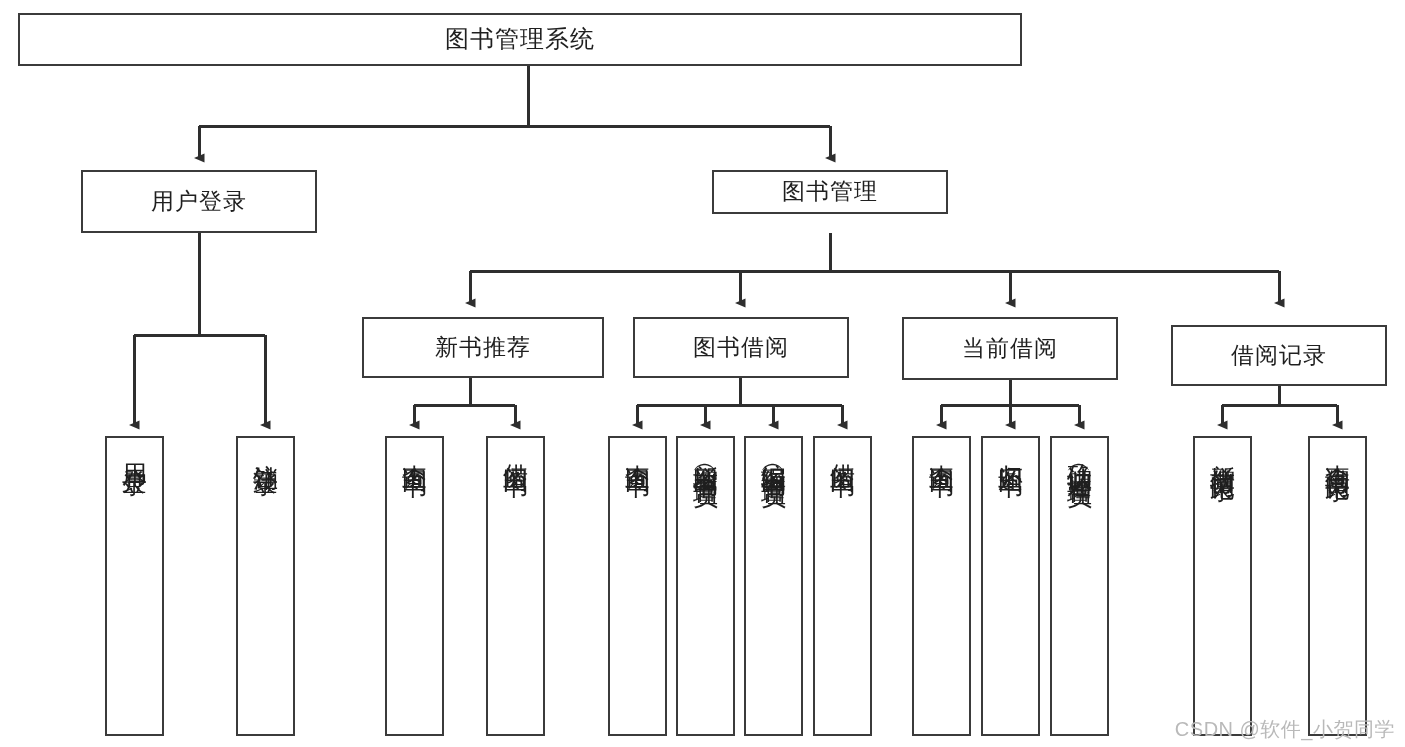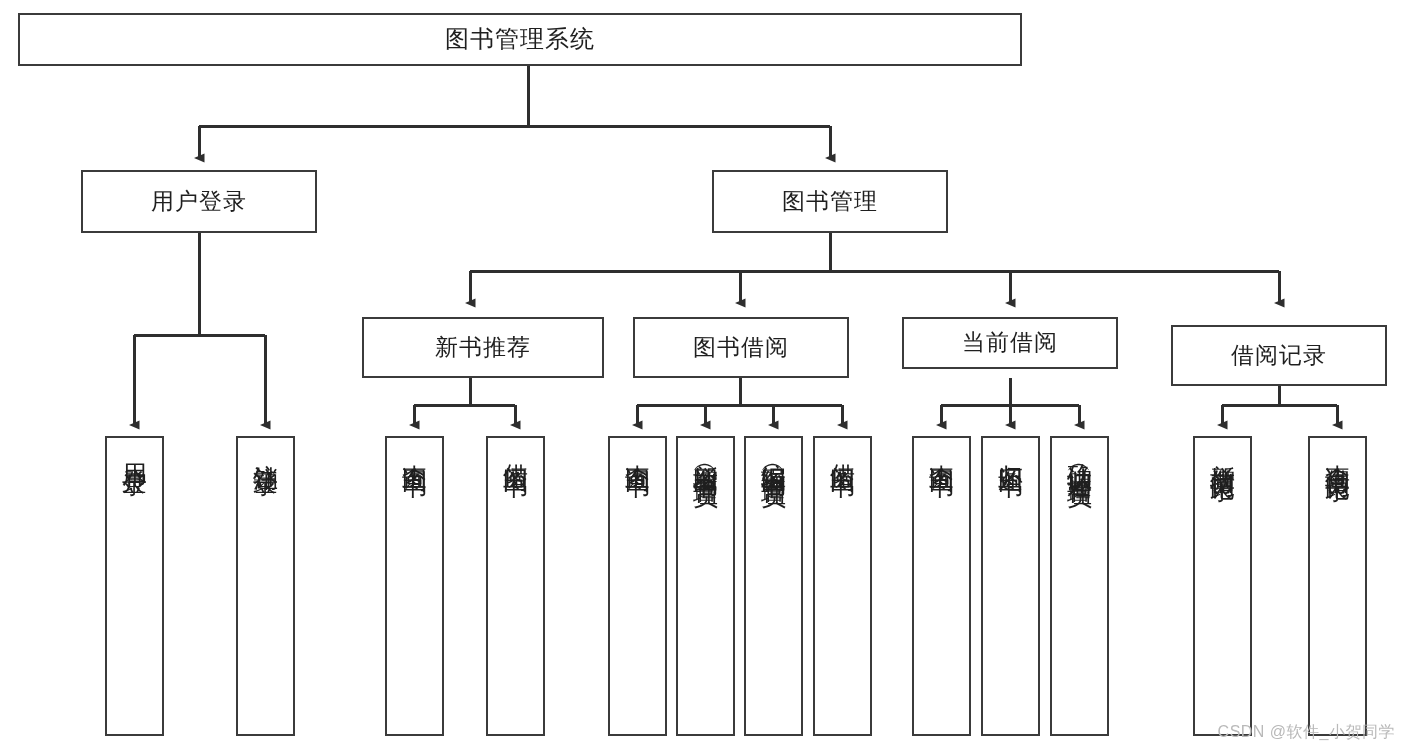--- a/index.html
+++ b/index.html
@@ -40,21 +40,21 @@
     text-orientation:upright;
     font-size:25px;
     line-height:1.08;
     letter-spacing:3px;
     white-space:normal;
     max-height:286px;
   }
   .watermark{
     position:absolute;
     right:10px;bottom:4px;
-    font-size:16px;
+    font-size:20px;
     color:#b9b9b9;
     letter-spacing:0.5px;
     white-space:nowrap;
     pointer-events:none;
   }
 </style>
 </head>
 <body>
 
 <div id="diagram">
@@ -110,33 +110,33 @@
   </svg>
 
   <div class="node root horiz" style="left:18px;top:13px;width:1004px;height:53px;">
     <span class="label">图书管理系统</span>
   </div>
 
   <div class="node horiz" style="left:81px;top:170px;width:236px;height:63px;">
     <span class="label">用户登录</span>
   </div>
 
-  <div class="node horiz" style="left:712px;top:170px;width:236px;height:63px;">
+  <div class="node horiz" style="left:712px;top:170px;width:236px;height:44px;">
     <span class="label">图书管理</span>
   </div>
 
   <div class="node horiz" style="left:362px;top:317px;width:242px;height:61px;">
     <span class="label">新书推荐</span>
   </div>
 
   <div class="node horiz" style="left:633px;top:317px;width:216px;height:61px;">
     <span class="label">图书借阅</span>
   </div>
 
-  <div class="node horiz" style="left:902px;top:317px;width:216px;height:52px;">
+  <div class="node horiz" style="left:902px;top:317px;width:216px;height:63px;">
     <span class="label">当前借阅</span>
   </div>
 
   <div class="node horiz" style="left:1171px;top:317px;width:216px;height:61px;margin-top:8px;">
     <span class="label">借阅记录</span>
   </div>
 
   <div class="node vert" style="left:105px;top:436px;width:59px;height:300px;">
     <span class="label">用户登录</span>
   </div>

